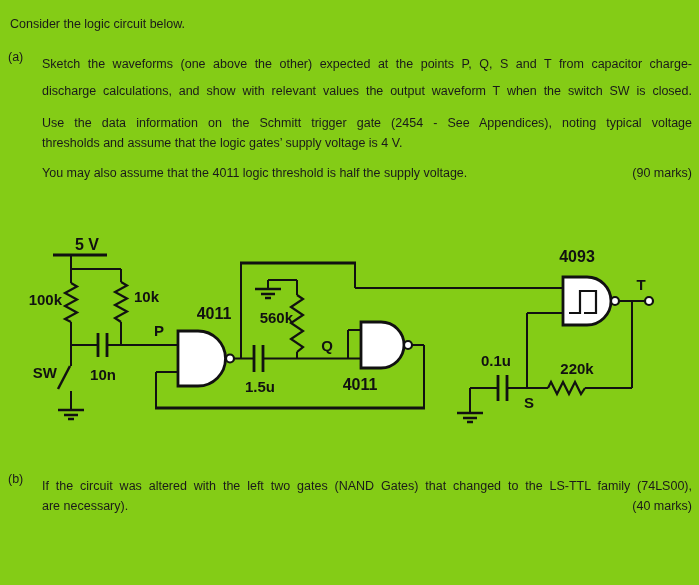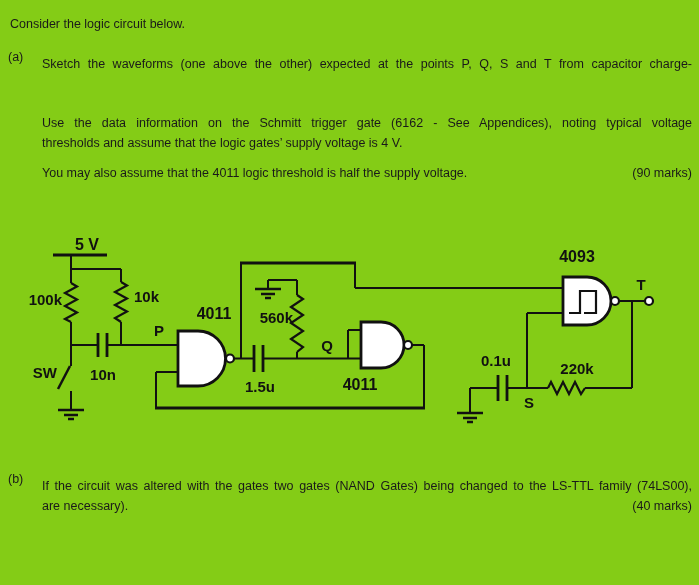--- a/index.html
+++ b/index.html
@@ -30,24 +30,25 @@
 <body>
 
 <div class="page">
 
   <div class="abs doc-text" style="left:10px;top:15px;">Consider the logic circuit below.</div>
 
   <div class="abs doc-text qlabel" style="left:8px;top:48px;">(a)</div>
 
   <div class="abs doc-text para" style="left:42px;top:48px;">
     <span class="line just">Sketch the waveforms (one above the other) expected at the points P, Q, S and T from capacitor charge-</span>
+    <span class="line just">discharge calculations, and show with relevant values the output waveform T when the switch SW is closed.</span>
   </div>
 
   <div class="abs doc-text para" style="left:42px;top:107px;">
-    <span class="line just">Use the data information on the Schmitt trigger gate (6162 - See Appendices), noting typical voltage</span>
+    <span class="line just">Use the data information on the Schmitt trigger gate (2454 - See Appendices), noting typical voltage</span>
     <span class="line">thresholds and assume that the logic gates’ supply voltage is 4 V.</span>
   </div>
 
   <div class="abs doc-text marks-row" style="left:42px;top:164px;">
     <span>You may also assume that the 4011 logic threshold is half the supply voltage.</span>
     <span>(90 marks)</span>
   </div>
 
   <svg class="abs" style="left:0;top:0;" width="699" height="585" viewBox="0 0 699 585">
 
@@ -178,20 +179,20 @@
       <line x1="457" y1="413" x2="483" y2="413" stroke="#111" stroke-width="2.5"></line>
       <line x1="463" y1="418" x2="477" y2="418" stroke="#111" stroke-width="2.5"></line>
       <line x1="467" y1="422" x2="473" y2="422" stroke="#111" stroke-width="2.5"></line>
     </g>
     <text x="529" y="408" text-anchor="middle" class="lbl">S</text>
   </svg>
 
   <div class="abs doc-text qlabel" style="left:8px;top:470px;">(b)</div>
 
   <div class="abs doc-text para" style="left:42px;top:470px;">
-    <span class="line just">If the circuit was altered with the gates two gates (NAND Gates) being changed to the LS-TTL family (74LS00),</span>
+    <span class="line just">If the circuit was altered with the left two gates (NAND Gates) that changed to the LS-TTL family (74LS00),</span>
     <span class="marks-row">
       <span>are necessary).</span>
       <span>(40 marks)</span>
     </span>
   </div>
 
 </div>
 
 </body></html>

